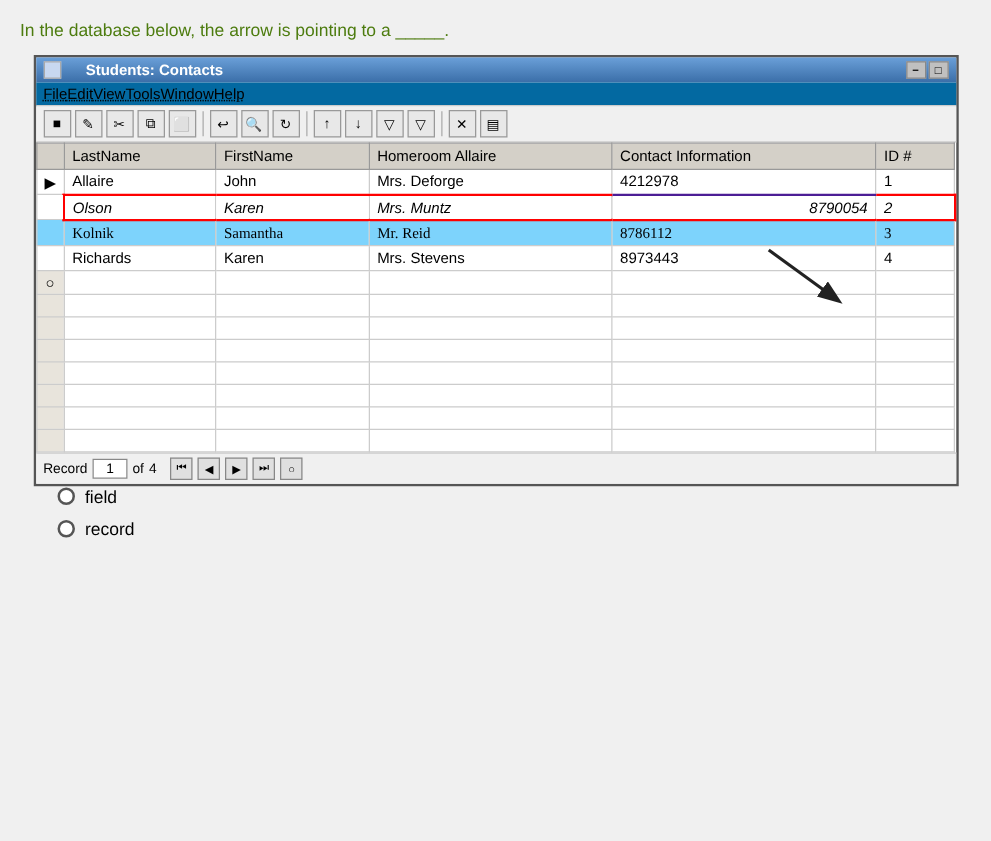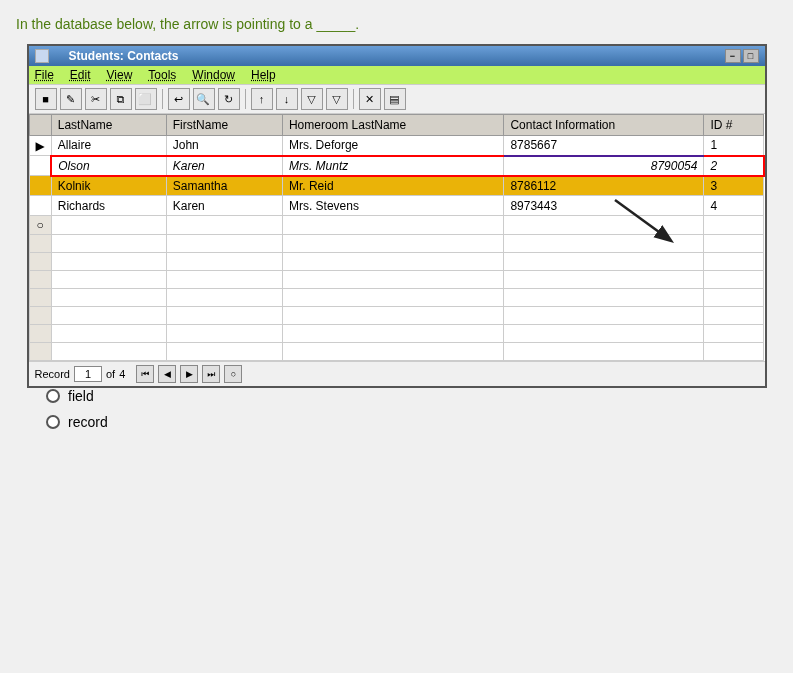--- a/index.html
+++ b/index.html
@@ -54,25 +54,25 @@
       background: #c0c0c0;
       border: 1px solid #888;
       font-size: 9px;
       display: flex;
       align-items: center;
       justify-content: center;
       cursor: pointer;
       color: #000;
     }
     .menu-bar {
-      background: #bef264;
+      background: #0369a1;
       border-bottom: 1px solid #ccc;
       padding: 2px 6px;
       display: flex;
-      gap: 16px;
+      gap: 0;
       font-size: 12px;
     }
     .menu-item {
       cursor: pointer;
       text-decoration: underline;
       text-decoration-style: dotted;
     }
     .toolbar {
       background: #f0f0f0;
       border-bottom: 1px solid #ccc;
@@ -116,21 +116,21 @@
       height: 20px;
     }
     .row-indicator {
       width: 14px;
       background: #e8e4dc;
       border-right: 1px solid #999;
       text-align: center;
     }
     .db-table tbody tr:nth-child(1) td { background: #fff; }
     .db-table tbody tr:nth-child(2) td { background: #fff; }
-    .db-table tbody tr:nth-child(3) td { background: #eab308; }
+    .db-table tbody tr:nth-child(3) td { background: #7dd3fc; font-family: Liberation Serif, serif; }
     .db-table tbody tr:nth-child(4) td { background: #fff; }
     .empty-row td { height: 18px; }
     .status-bar {
       background: #f0f0f0;
       border-top: 1px solid #ccc;
       padding: 3px 6px;
       display: flex;
       align-items: center;
       gap: 4px;
       font-size: 11px;
@@ -233,33 +233,33 @@
   </div>
 
   <div class="window-inner">
     <div class="table-wrapper">
       <table class="db-table">
         <thead>
           <tr>
             <th style="width:14px; background:#d4d0c8;"></th>
             <th>LastName</th>
             <th>FirstName</th>
-            <th>Homeroom LastName</th>
+            <th>Homeroom Allaire</th>
             <th>Contact Information</th>
             <th>ID #</th>
           </tr>
         </thead>
         <tbody>
 
           <tr>
             <td class="row-indicator"><span>▶</span></td>
             <td>Allaire</td>
             <td>John</td>
             <td>Mrs. Deforge</td>
-            <td>8785667</td>
+            <td>4212978</td>
             <td>1</td>
           </tr>
 
           <tr style="position:relative;font-style:italic;">
             <td class="row-indicator"></td>
             <td style="border-top: 2px solid red; border-bottom: 2px solid red; border-left: 2px solid red;">Olson</td>
             <td style="border-top: 2px solid red; border-bottom: 2px solid red;">Karen</td>
             <td style="border-top: 2px solid red; border-bottom: 2px solid red;">Mrs. Muntz</td>
             <td style="border-top: 2px solid #4c1d95; border-bottom: 2px solid red; text-align: right;">8790054</td>
             <td style="border-top: 2px solid red; border-bottom: 2px solid red; border-right: 2px solid red;">2</td>

